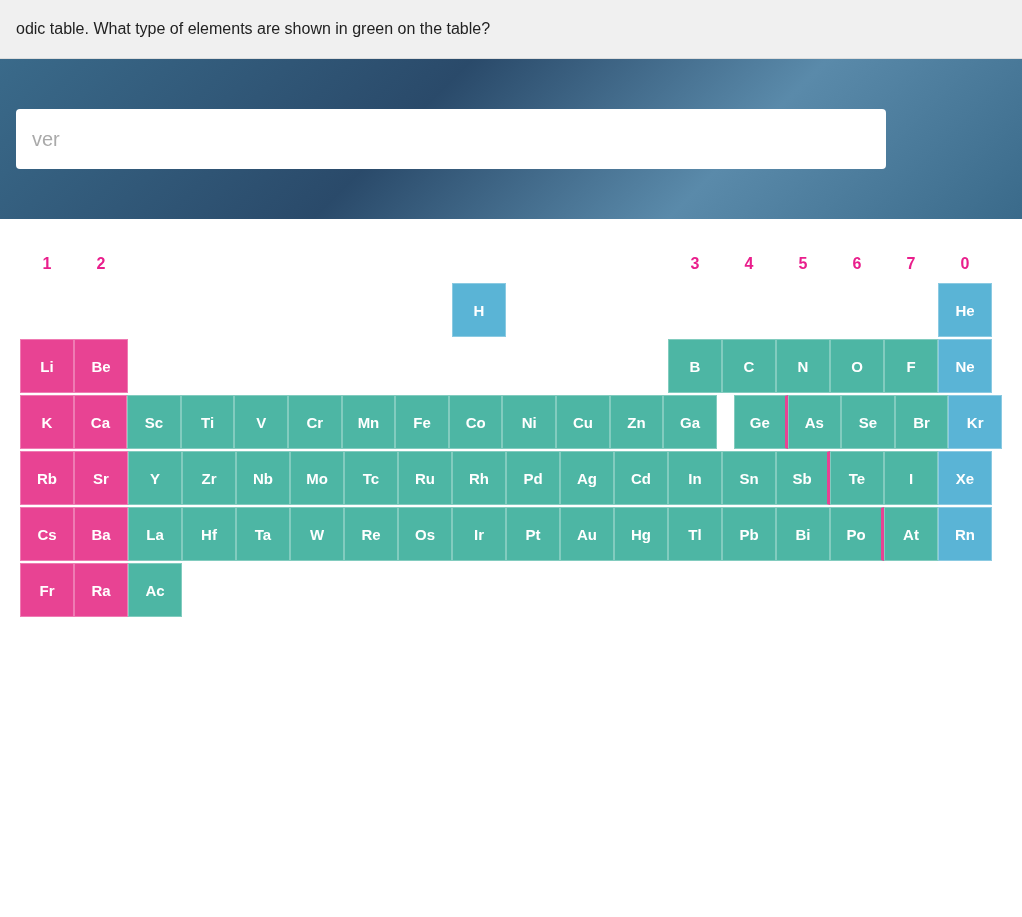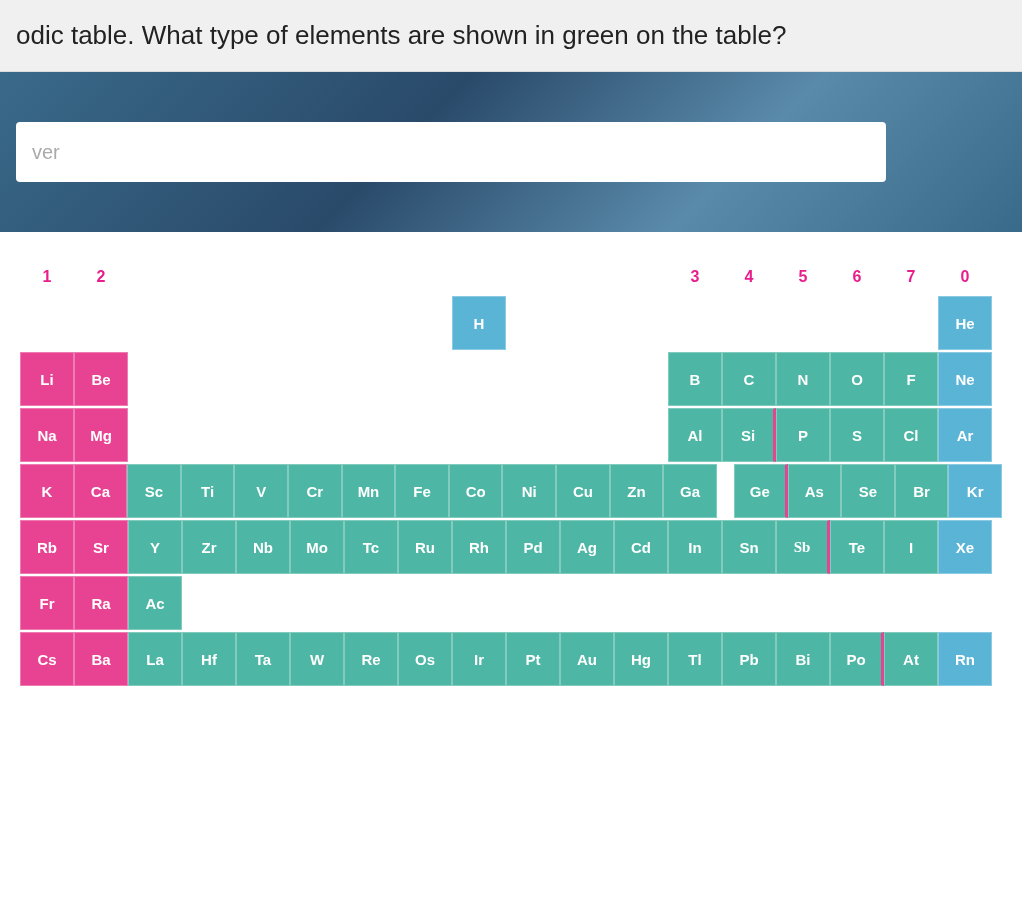--- a/index.html
+++ b/index.html
@@ -1,21 +1,21 @@
 <!DOCTYPE html>
 <html><head>
   <meta charset="utf-8">
   <style>
     * { box-sizing: border-box; margin: 0; padding: 0; }
     body { font-family: Arial, sans-serif; background: #fff; width: 1022px; min-height: 917px; overflow-x: hidden; }
 
     .top-question-bar {
       background: #f0f0f0;
       padding: 20px 16px;
-      font-size: 26px;
+      font-size: 16px;
       color: #222;
       border-bottom: 1px solid #ddd;
     }
 
     .image-answer-section {
       position: relative;
       height: 160px;
       background: linear-gradient(135deg, #3a6a8a 0%, #2a4a6a 40%, #5a8aaa 70%, #3a6a8a 100%);
       display: flex;
       align-items: center;
@@ -155,40 +155,20 @@
     <div class="cell empty"></div>
     <div class="cell empty"></div>
     <div class="cell teal">B</div>
     <div class="cell teal">C</div>
     <div class="cell teal">N</div>
     <div class="cell teal">O</div>
     <div class="cell teal">F</div>
     <div class="cell blue">Ne</div>
   </div>
 
-  <div class="pt-row">
-    <div class="cell pink">Na</div>
-    <div class="cell pink">Mg</div>
-    <div class="cell empty"></div>
-    <div class="cell empty"></div>
-    <div class="cell empty"></div>
-    <div class="cell empty"></div>
-    <div class="cell empty"></div>
-    <div class="cell empty"></div>
-    <div class="cell empty"></div>
-    <div class="cell empty"></div>
-    <div class="cell empty"></div>
-    <div class="cell empty"></div>
-    <div class="cell teal">Al</div>
-    <div class="cell teal has-border-right" style="border-right:3px solid #e84393;">Si</div>
-    <div class="cell teal">P</div>
-    <div class="cell teal">S</div>
-    <div class="cell teal">Cl</div>
-    <div class="cell blue">Ar</div>
-  </div>
 
   <div class="pt-row">
     <div class="cell pink">K</div>
     <div class="cell pink">Ca</div>
     <div class="cell teal">Sc</div>
     <div class="cell teal">Ti</div>
     <div class="cell teal">V</div>
     <div class="cell teal">Cr</div>
     <div class="cell teal">Mn</div>
     <div class="cell teal">Fe</div>
@@ -212,30 +192,24 @@
     <div class="cell teal">Nb</div>
     <div class="cell teal">Mo</div>
     <div class="cell teal">Tc</div>
     <div class="cell teal">Ru</div>
     <div class="cell teal">Rh</div>
     <div class="cell teal">Pd</div>
     <div class="cell teal">Ag</div>
     <div class="cell teal">Cd</div>
     <div class="cell teal">In</div>
     <div class="cell teal">Sn</div>
-    <div class="cell teal" style="border-right:3px solid #e84393;font-family:Liberation Serif, serif;">Sb</div>
+    <div class="cell teal" style="border-right:3px solid #e84393;">Sb</div>
     <div class="cell teal">Te</div>
     <div class="cell teal">I</div>
     <div class="cell blue">Xe</div>
-  </div>
-
-  <div class="pt-row">
-    <div class="cell pink">Fr</div>
-    <div class="cell pink">Ra</div>
-    <div class="cell teal">Ac</div>
   </div>
 
   <div class="pt-row">
     <div class="cell pink">Cs</div>
     <div class="cell pink">Ba</div>
     <div class="cell teal">La</div>
     <div class="cell teal">Hf</div>
     <div class="cell teal">Ta</div>
     <div class="cell teal">W</div>
     <div class="cell teal">Re</div>
@@ -245,13 +219,19 @@
     <div class="cell teal">Au</div>
     <div class="cell teal">Hg</div>
     <div class="cell teal">Tl</div>
     <div class="cell teal">Pb</div>
     <div class="cell teal">Bi</div>
     <div class="cell teal" style="border-right:3px solid #e84393;">Po</div>
     <div class="cell teal">At</div>
     <div class="cell blue">Rn</div>
   </div>
 
+  <div class="pt-row">
+    <div class="cell pink">Fr</div>
+    <div class="cell pink">Ra</div>
+    <div class="cell teal">Ac</div>
+  </div>
+
 </div>
 
 </body></html>

